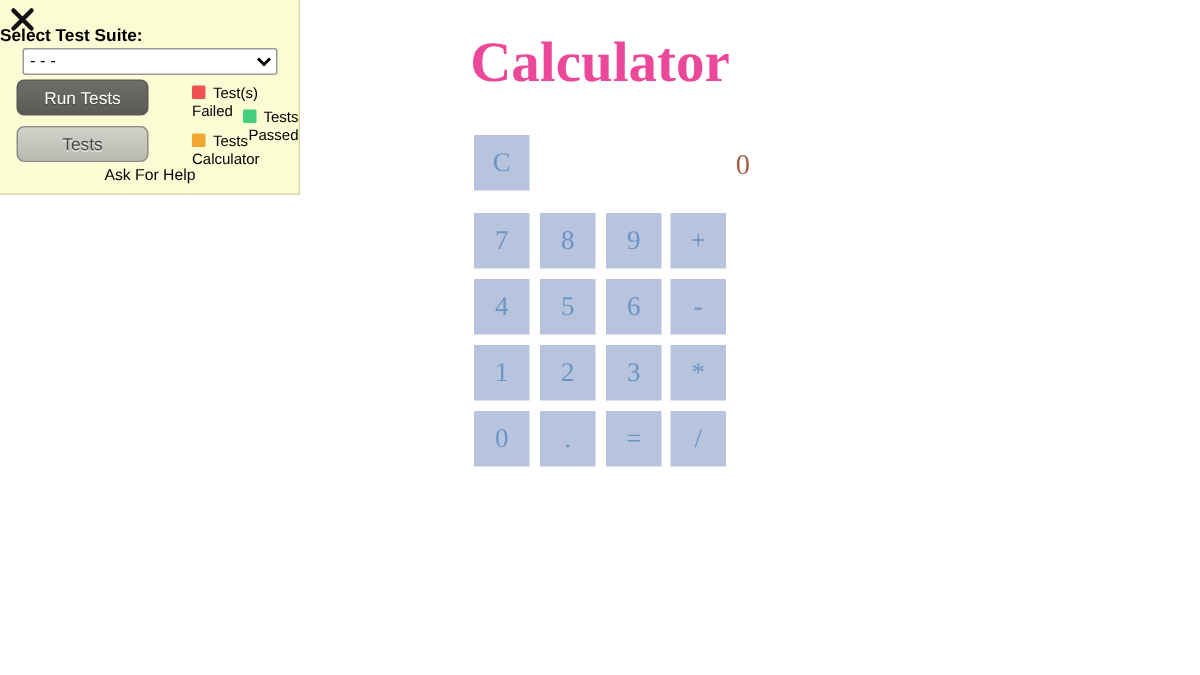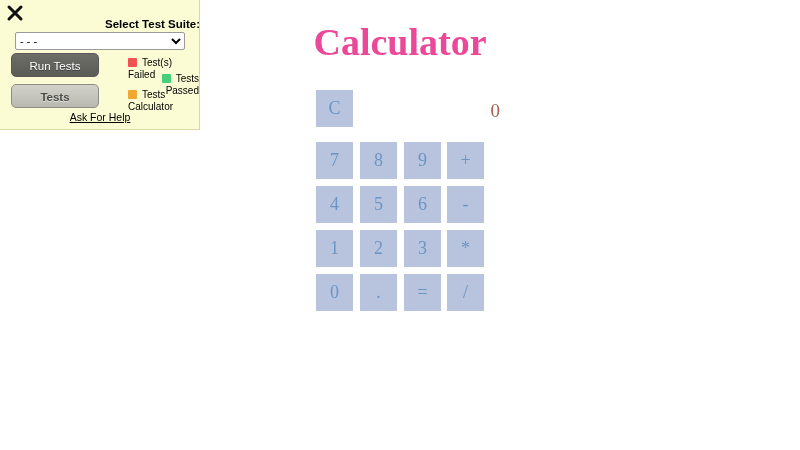--- a/index.html
+++ b/index.html
@@ -33,21 +33,21 @@
     cursor: pointer;
     color: #111;
   }
   #close-btn svg { display: block; }
 
   #suite-label {
     position: absolute;
     left: 0;
     top: 18px;
     width: 200px;
-    text-align: right;
+    text-align: left;
     font-size: 11.5px;
     color: #000;
     font-weight: bold;
   }
 
   #suite-select {
     position: absolute;
     left: 15px;
     top: 32px;
     width: 170px;
@@ -79,21 +79,20 @@
     top: 53px;
     background: linear-gradient(#6e6e68, #5b5b56);
     text-shadow: 0 1px 0 rgba(0,0,0,.4);
   }
   #tests-btn {
     top: 84px;
     background: linear-gradient(#d2d2cb, #b9b9b2);
     color: #4a4a46;
     border: 1px solid #8e8e88;
     text-shadow: 0 1px 0 rgba(255,255,255,.5);
-    font-weight: bold;
   }
 
   .legend-row {
     position: absolute;
     left: 112px;
     font-size: 10px;
     color: #000;
     height: 12px;
     line-height: 12px;
     padding-left: 16px;
@@ -111,21 +110,20 @@
   #legend-2 { top: 89px; }
 
   #ask-help {
     position: absolute;
     left: 0;
     top: 111px;
     width: 200px;
     text-align: center;
     font-size: 10.5px;
     color: #000;
-    text-decoration: underline;
     cursor: pointer;
   }
 
   
   #calc-title {
     position: absolute;
     left: 280px;
     top: 20px;
     width: 240px;
     text-align: center;

